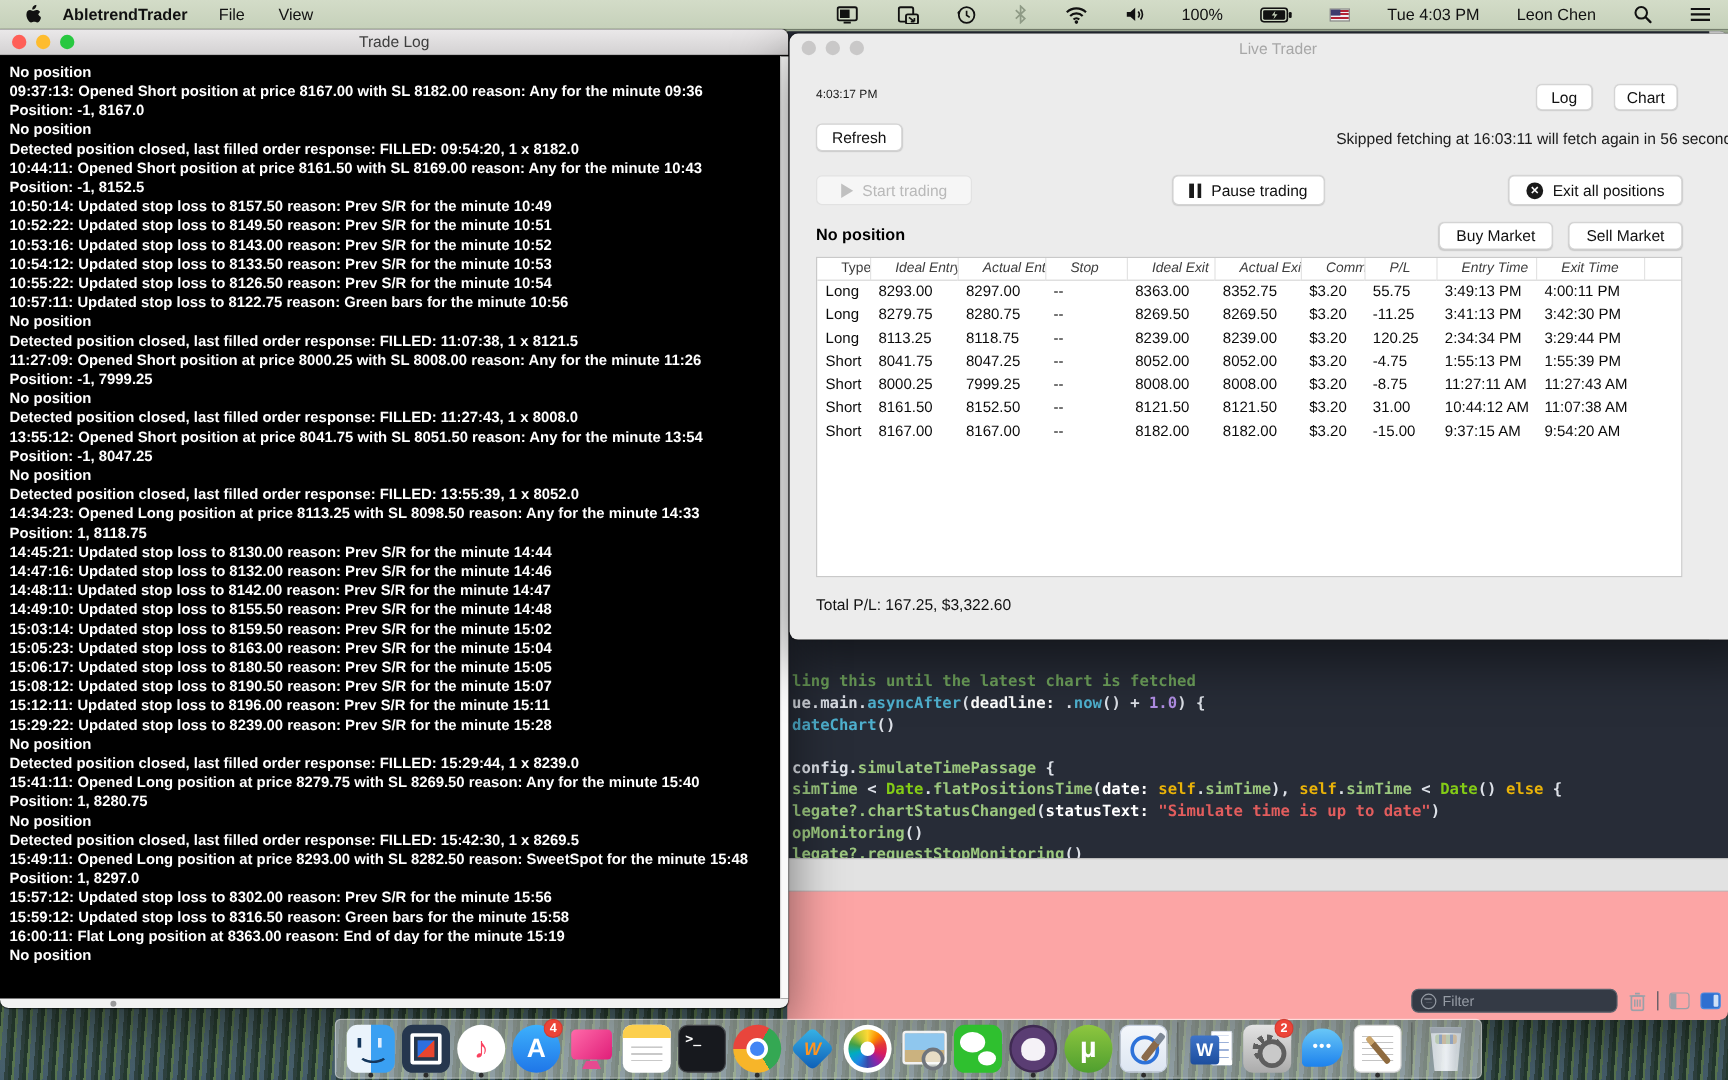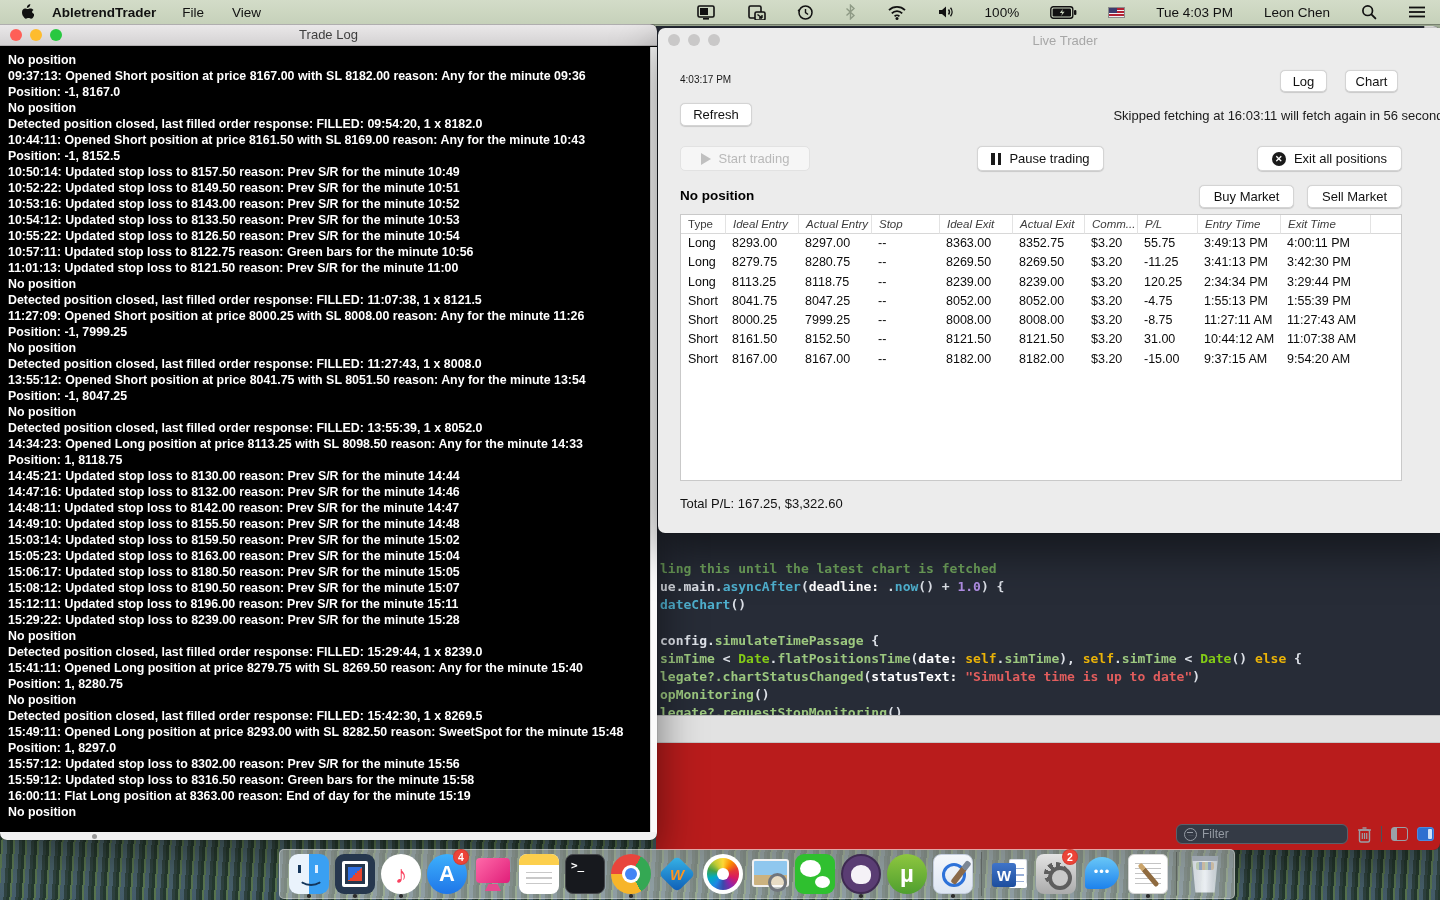--- a/index.html
+++ b/index.html
@@ -39,21 +39,21 @@
     border-radius:0 7px 7px 0; box-shadow:0 18px 45px rgba(0,0,0,.5); }
   #xcode-strip { position:absolute; right:0; top:0; width:16px; height:507px; background:#ececec;
     border-left:1px solid #b7b7b7; border-radius:0 7px 0 0; }
   #xcode-strip .mini-sq { position:absolute; left:3px; top:102px; width:10px; height:10px; border:1.5px solid #9a9a9a; border-radius:2px; background:#fff; }
   #xcode-scrollthumb { position:absolute; left:4px; top:228px; width:8px; height:66px; background:#a9a9a9; border-radius:4px; }
   #code-area { position:absolute; left:0; top:507px; width:784px; height:208px; overflow:hidden; }
   #code-lines { position:absolute; left:4px; top:27px; font-family:"DejaVu Sans Mono", monospace; font-weight:bold; font-size:13px; line-height:18px; white-space:pre; }
   .c-com{color:#6fa35c}.c-pln{color:#dde1e8}.c-fn{color:#4fb1cf}.c-usr{color:#9cc87f}
   .c-arg{color:#ffffff;font-weight:bold}.c-num{color:#b18ee5}.c-kw{color:#eab308}.c-str{color:#e25d5d}.c-typ{color:#84cc16}
   #debug-bar { position:absolute; left:0; top:689px; width:784px; height:28px; background:#e2e2e2; border-top:1px solid #bdbdbd; border-bottom:1px solid #c6c6c6; }
-  #console-area { position:absolute; left:0; top:717px; width:784px; height:107px; background:#b91c1c; border-radius:0 0 7px 0; }
+  #console-area { position:absolute; left:0; top:717px; width:784px; height:107px; background:#fca5a5; border-radius:0 0 7px 0; }
   #console-bar { position:absolute; right:6px; bottom:6px; display:flex; align-items:center; gap:9px; }
   #filter-field { width:172px; height:20px; background:#343a45; border:1px solid #5a616b; border-radius:6px;
     display:flex; align-items:center; gap:5px; padding:0 7px; color:#959ba4; font-size:12px; }
   .filter-ico { width:13px; height:13px; border-radius:50%; border:1.3px solid #959ba4; position:relative; flex:0 0 auto; }
   .filter-ico::before { content:""; position:absolute; left:2.2px; top:3.2px; width:6px; height:1.4px; background:#959ba4; box-shadow:1px 2.6px 0 -0.4px #959ba4; }
   .console-divider { width:1px; height:16px; background:#4a505a; }
   .panel-ico { width:17px; height:14px; border-radius:3px; }
   .panel-ico.left { border:1.5px solid #9aa0a8; position:relative; }
   .panel-ico.left::before { content:""; position:absolute; left:0; top:0; bottom:0; width:5px; background:#9aa0a8; }
   .panel-ico.right { background:#2f6fd0; border:1.5px solid #4a8ae0; position:relative; }
@@ -92,21 +92,21 @@
   .pause-ico { display:flex; gap:3px; }
   .pause-ico i { display:block; width:3.5px; height:12px; background:#1a1a1a; }
   #btn-exit { left:599px; top:118px; width:145px; height:25px; gap:8px; }
   .exit-ico { width:14px; height:14px; border-radius:50%; background:#1a1a1a; color:#fff; font-size:9px; font-weight:bold;
     display:flex; align-items:center; justify-content:center; }
   #lt-position { position:absolute; left:22px; top:160px; font-size:13.5px; font-weight:bold; color:#000; }
   #btn-buy { left:541px; top:157px; width:95px; height:23px; }
   #btn-sell { left:649px; top:157px; width:95px; height:23px; }
   #lt-table { position:absolute; left:22px; top:186px; width:722px; height:267px; background:#fff; border:1px solid #c9c9c9; overflow:hidden; }
   .tgrid { display:grid; grid-template-columns:44px 73px 73px 68px 73px 72px 53px 60px 83px 90px 1fr; }
-  .th { font-size:11.5px; color:#3c3c3c; height:19px; line-height:19px; padding-left:7px;
+  .th { font-size:11.5px; color:#3c3c3c; height:19px; line-height:19px; padding-left:20px;
     border-bottom:1px solid #d8d8d8; white-space:nowrap; overflow:hidden; }
   .th + .th { border-left:1px solid #e3e3e3;font-style:italic; }
   .td { font-size:12.5px; color:#0b0b0b; height:19.3px; line-height:19.3px; padding-left:7px; white-space:nowrap; overflow:hidden; }
   #lt-total { position:absolute; left:22px; top:468px; font-size:13px; color:#111; }
 
   
   #dock { position:absolute; left:279px; bottom:1px; height:50px; z-index:60;
     background:rgba(246,248,242,.42); border:1px solid rgba(255,255,255,.35); border-radius:5px;
     display:flex; align-items:center; padding:0 6px; }
   .dock-item { position:relative; width:46px; height:48px; display:flex; align-items:center; justify-content:center; }
@@ -232,21 +232,20 @@
         <div class="log-line">No position</div>
         <div class="log-line">Detected position closed, last filled order response: FILLED: 09:54:20, 1 x 8182.0</div>
         <div class="log-line">10:44:11: Opened Short position at price 8161.50 with SL 8169.00 reason: Any for the minute 10:43</div>
         <div class="log-line">Position: -1, 8152.5</div>
         <div class="log-line">10:50:14: Updated stop loss to 8157.50 reason: Prev S/R for the minute 10:49</div>
         <div class="log-line">10:52:22: Updated stop loss to 8149.50 reason: Prev S/R for the minute 10:51</div>
         <div class="log-line">10:53:16: Updated stop loss to 8143.00 reason: Prev S/R for the minute 10:52</div>
         <div class="log-line">10:54:12: Updated stop loss to 8133.50 reason: Prev S/R for the minute 10:53</div>
         <div class="log-line">10:55:22: Updated stop loss to 8126.50 reason: Prev S/R for the minute 10:54</div>
         <div class="log-line">10:57:11: Updated stop loss to 8122.75 reason: Green bars for the minute 10:56</div>
-        <div class="log-line">11:01:13: Updated stop loss to 8121.50 reason: Prev S/R for the minute 11:00</div>
         <div class="log-line">No position</div>
         <div class="log-line">Detected position closed, last filled order response: FILLED: 11:07:38, 1 x 8121.5</div>
         <div class="log-line">11:27:09: Opened Short position at price 8000.25 with SL 8008.00 reason: Any for the minute 11:26</div>
         <div class="log-line">Position: -1, 7999.25</div>
         <div class="log-line">No position</div>
         <div class="log-line">Detected position closed, last filled order response: FILLED: 11:27:43, 1 x 8008.0</div>
         <div class="log-line">13:55:12: Opened Short position at price 8041.75 with SL 8051.50 reason: Any for the minute 13:54</div>
         <div class="log-line">Position: -1, 8047.25</div>
         <div class="log-line">No position</div>
         <div class="log-line">Detected position closed, last filled order response: FILLED: 13:55:39, 1 x 8052.0</div>

